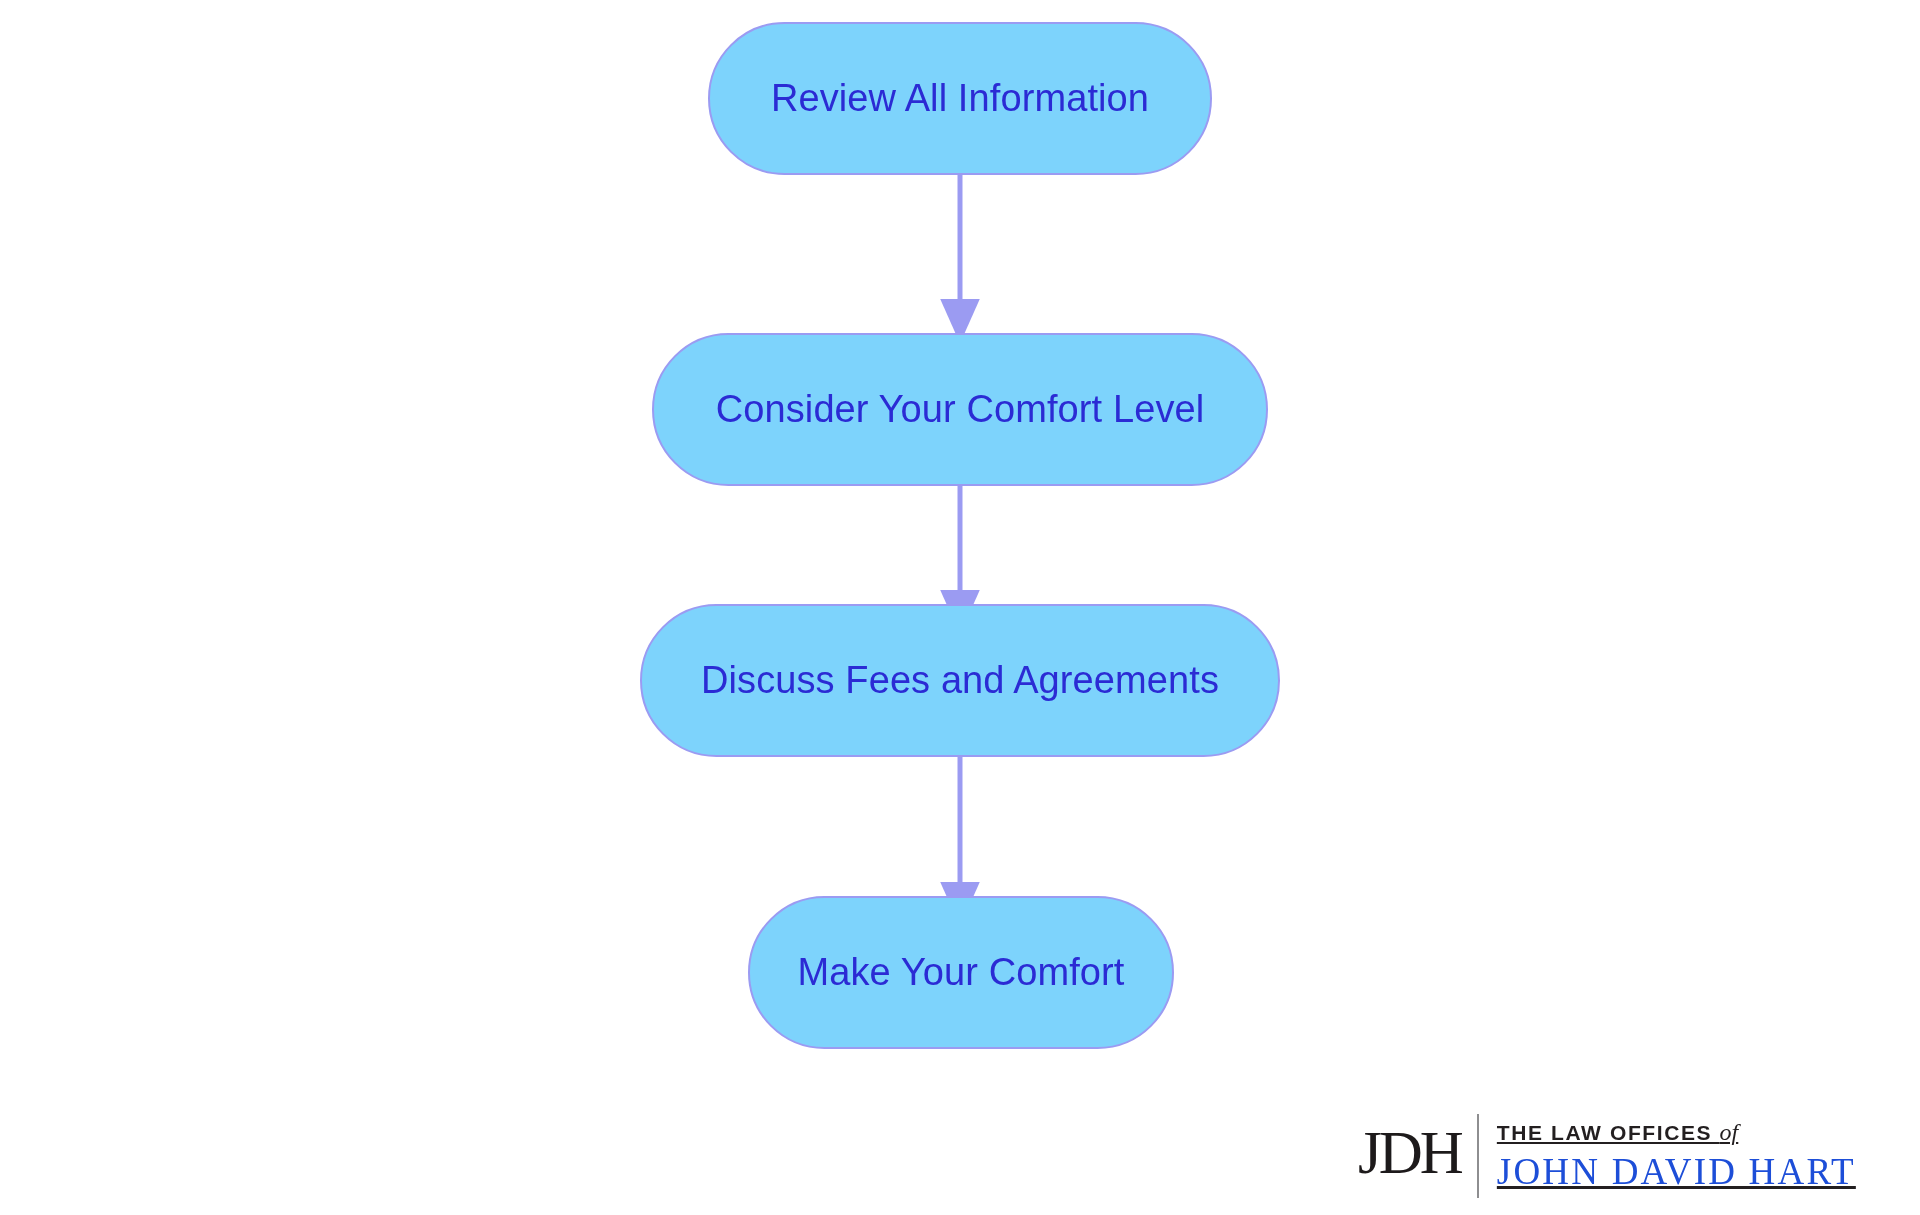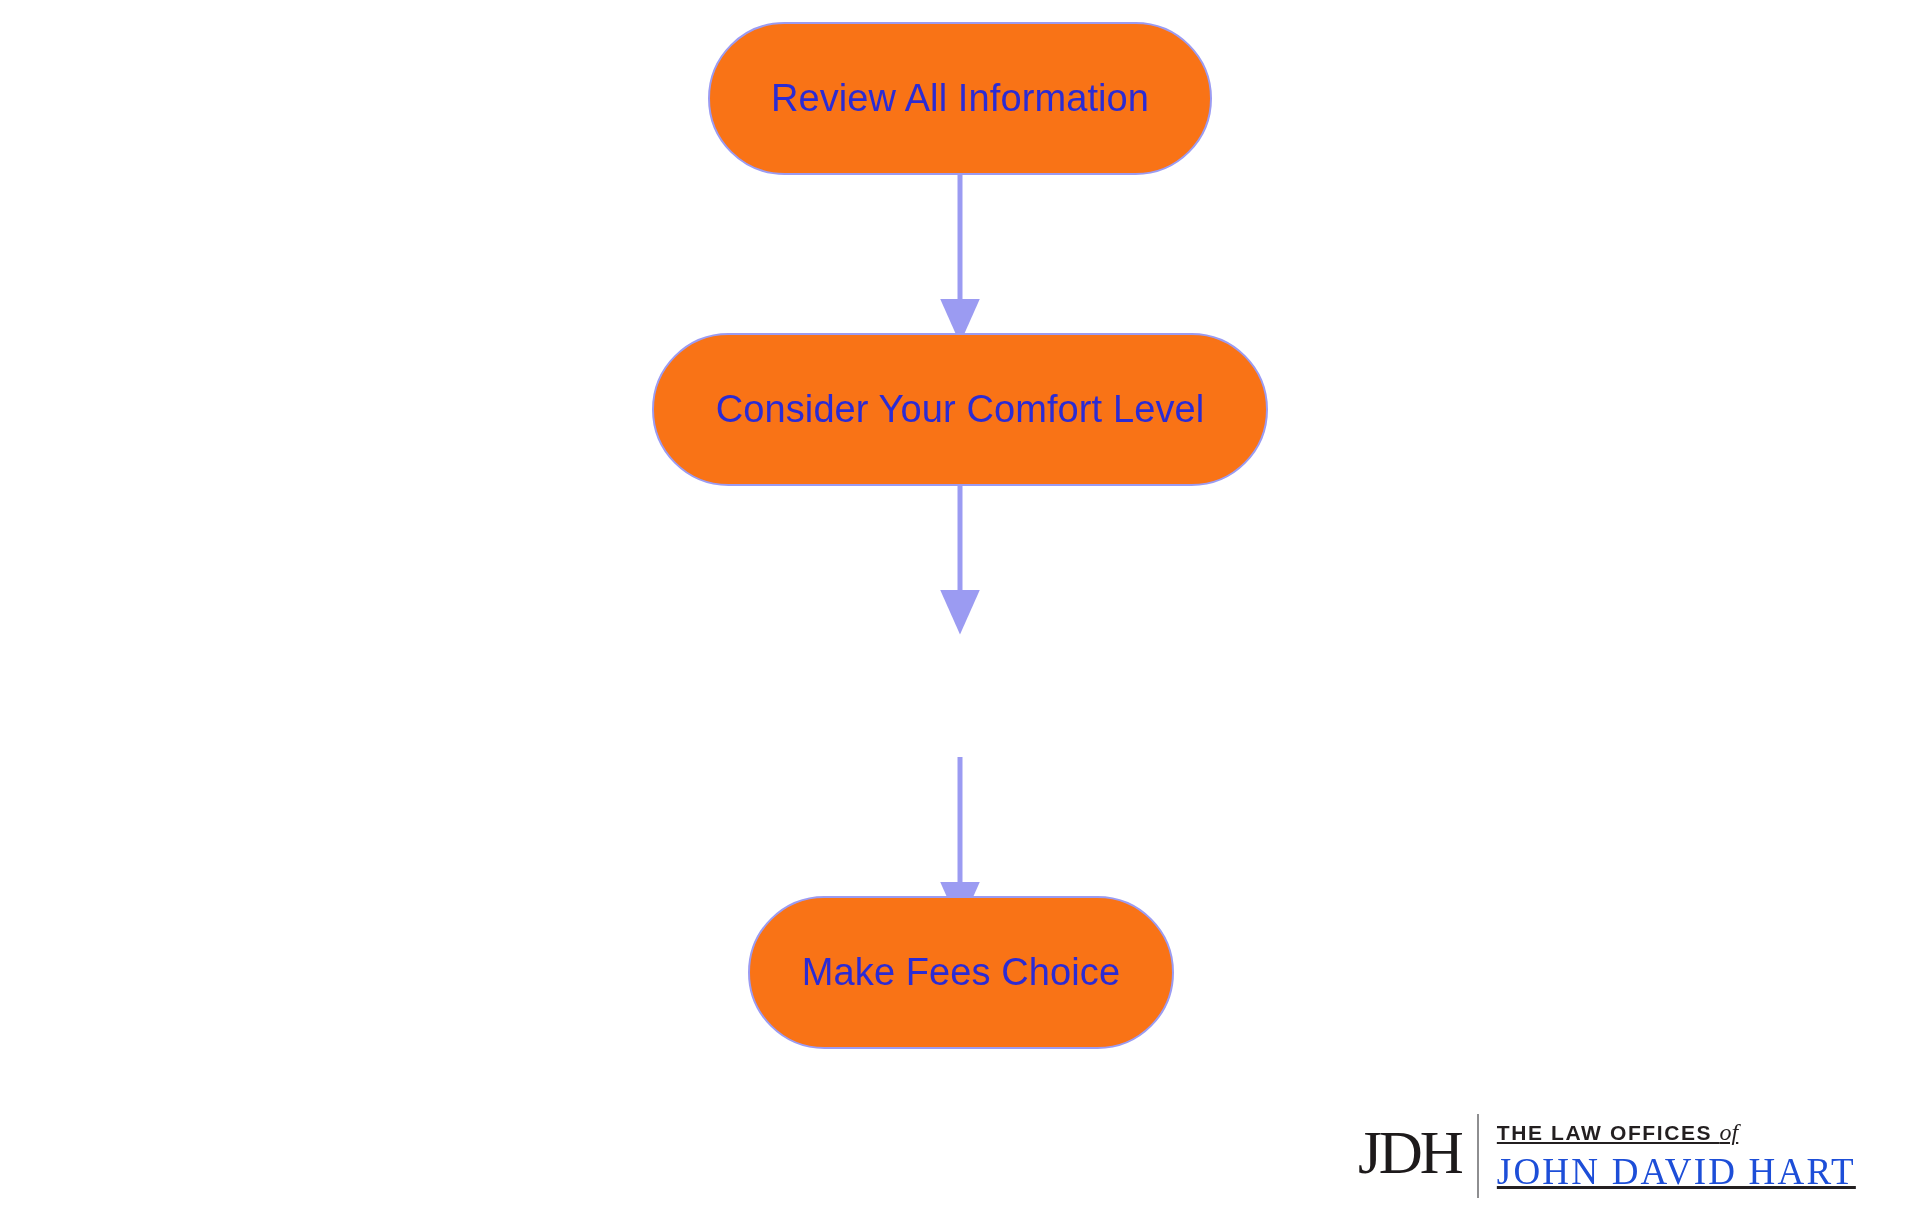--- a/index.html
+++ b/index.html
@@ -27,21 +27,21 @@
     position: absolute;
     left: 0;
     top: 0;
     width: 1920px;
     height: 1080px;
   }
 
   .node {
     position: absolute;
     box-sizing: border-box;
-    background: #f97316;
+    background: #7dd3fc;
     border: 2px solid #9b9bf2;
     border-radius: 999px;
     display: flex;
     align-items: center;
     justify-content: center;
     color: #2b2bd4;
     font-family: "Liberation Sans", sans-serif;
     font-weight: 400;
     font-size: 38px;
     letter-spacing: 0.1px;
@@ -142,22 +142,23 @@
 
       <line x1="960" y1="466" x2="960" y2="592" stroke="#9b9bf2" stroke-width="5" marker-end="url(#arrowhead)"></line>
 
       <line x1="960" y1="757" x2="960" y2="884" stroke="#9b9bf2" stroke-width="5" marker-end="url(#arrowhead)"></line>
     </svg>
 
     <div class="node node-1">Review All Information</div>
 
     <div class="node node-2">Consider Your Comfort Level</div>
 
+    <div class="node node-3">Discuss Fees and Agreements</div>
 
-    <div class="node node-4">Make Fees Choice</div>
+    <div class="node node-4">Make Your Comfort</div>
 
   </div>
 
   <div class="logo">
     <div class="logo-mark">JDH</div>
     <div class="logo-divider"></div>
     <div class="logo-text">
       <div class="logo-line1">
         <span>THE LAW OFFICES </span><span class="of">of</span>
       </div>

